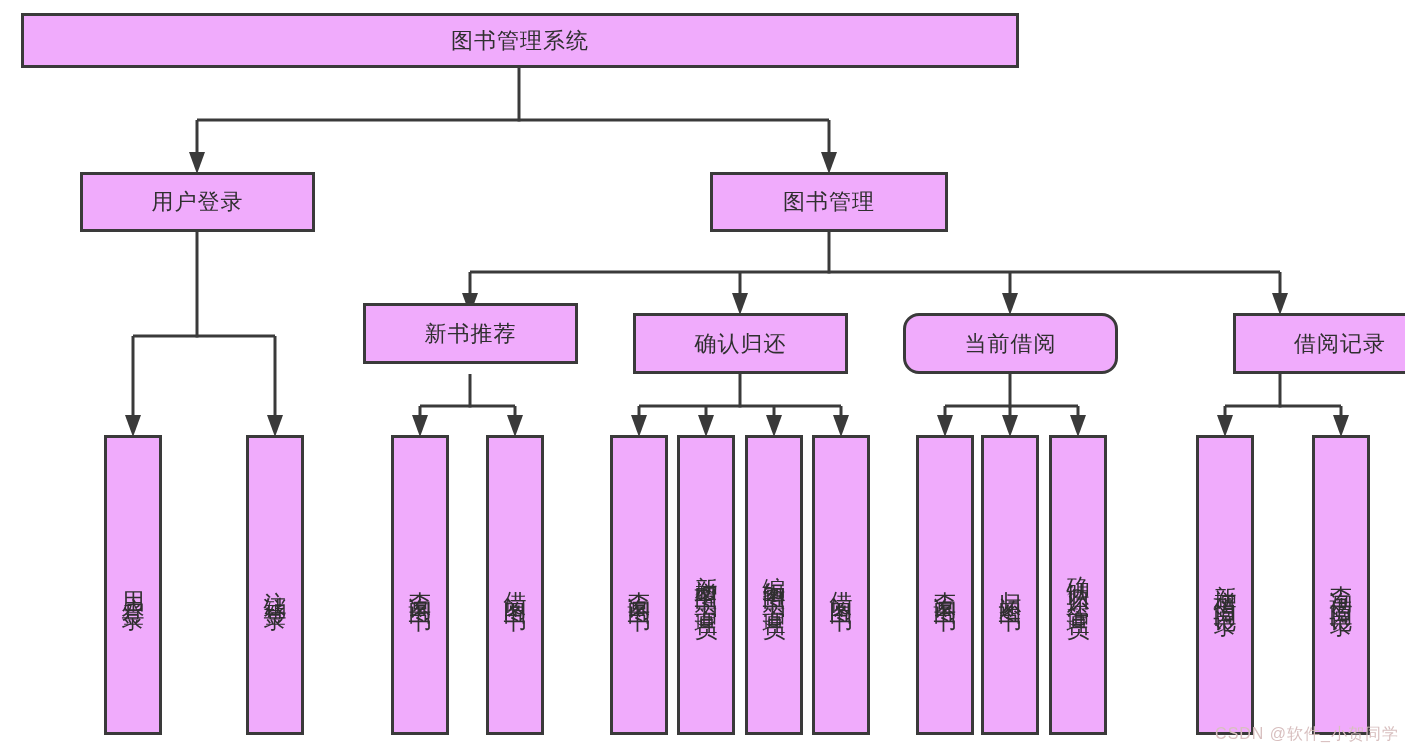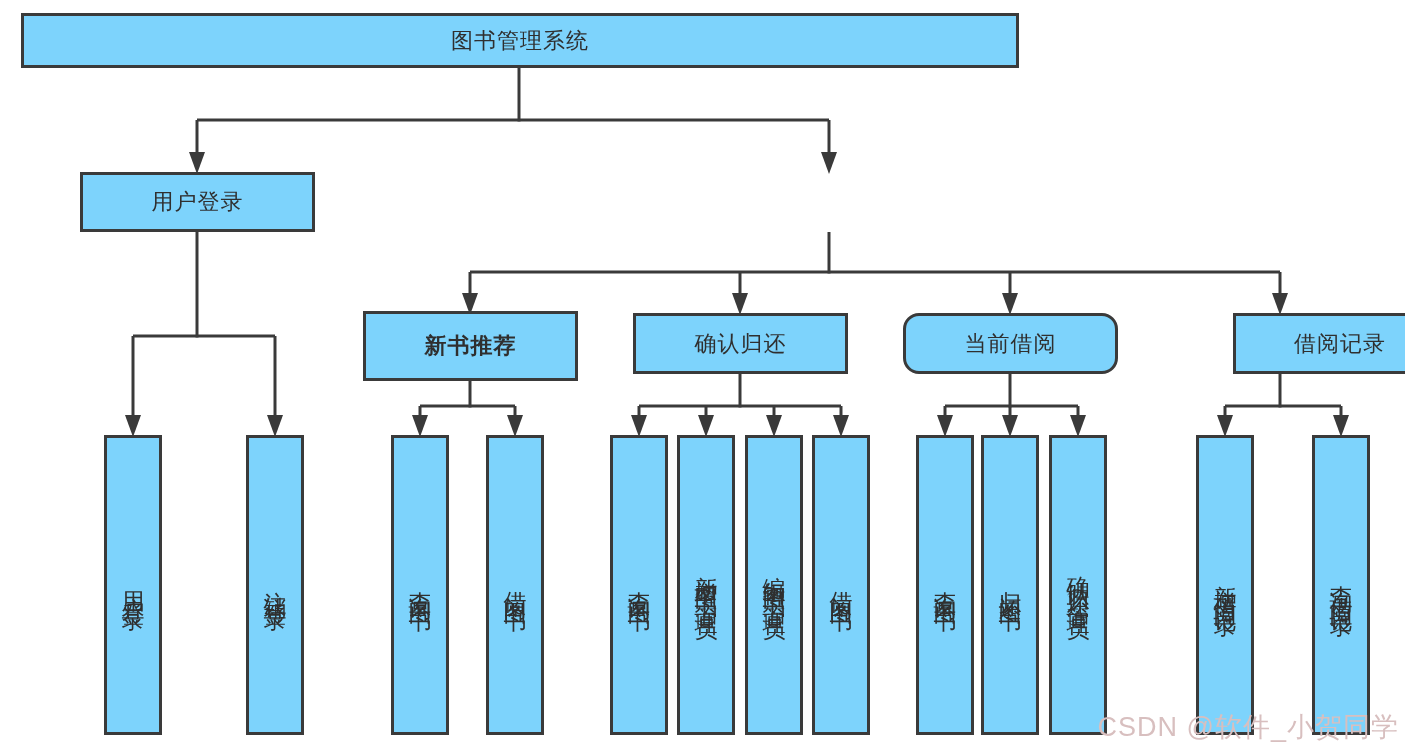--- a/index.html
+++ b/index.html
@@ -19,21 +19,21 @@
     position: absolute;
     left: 0; top: 0;
     width: 1405px;
     height: 747px;
   }
   .wires line { stroke: #3a3a3a; stroke-width: 3; }
   .wires polygon { fill: #3a3a3a; }
   .box {
     position: absolute;
     box-sizing: border-box;
-    background: #7dd3fc;
+    background: #f0abfc;
     border: 3px solid #3a3a3a;
     display: flex;
     align-items: center;
     justify-content: center;
     color: #2f2f2f;
   }
   .hlabel {
     font-size: 22px;
     letter-spacing: 1px;
     white-space: nowrap;
@@ -43,21 +43,21 @@
     text-orientation: mixed;
     font-size: 23px;
     letter-spacing: 6px;
     line-height: 1;
     white-space: nowrap;
   }
   .watermark {
     position: absolute;
     right: 6px;
     bottom: 2px;
-    font-size: 27px;
+    font-size: 16px;
     color: #d8bfbf;
     letter-spacing: 1px;
     white-space: nowrap;
     pointer-events: none;
   }
 </style>
 </head>
 <body>
 
 <div class="canvas">
@@ -124,22 +124,25 @@
     <polygon points="1333,415 1349,415 1341,437"></polygon>
   </svg>
 
   <div class="box" style="left:21px; top:13px; width:998px; height:55px;">
     <span class="hlabel">图书管理系统</span>
   </div>
 
   <div class="box" style="left:80px; top:172px; width:235px; height:60px;">
     <span class="hlabel">用户登录</span>
   </div>
+  <div class="box" style="left:710px; top:172px; width:238px; height:60px;">
+    <span class="hlabel">图书管理</span>
+  </div>
 
-  <div class="box" style="left:363px; top:311px; width:215px; height:70px;font-weight:bold;">
+  <div class="box" style="left:363px; top:303px; width:215px; height:61px;">
     <span class="hlabel">新书推荐</span>
   </div>
   <div class="box" style="left:633px; top:313px; width:215px; height:61px;">
     <span class="hlabel">确认归还</span>
   </div>
   <div class="box" style="left:903px; top:313px; width:215px; height:61px;border-radius:16px;">
     <span class="hlabel">当前借阅</span>
   </div>
   <div class="box" style="left:1233px; top:313px; width:214px; height:61px;">
     <span class="hlabel">借阅记录</span>

